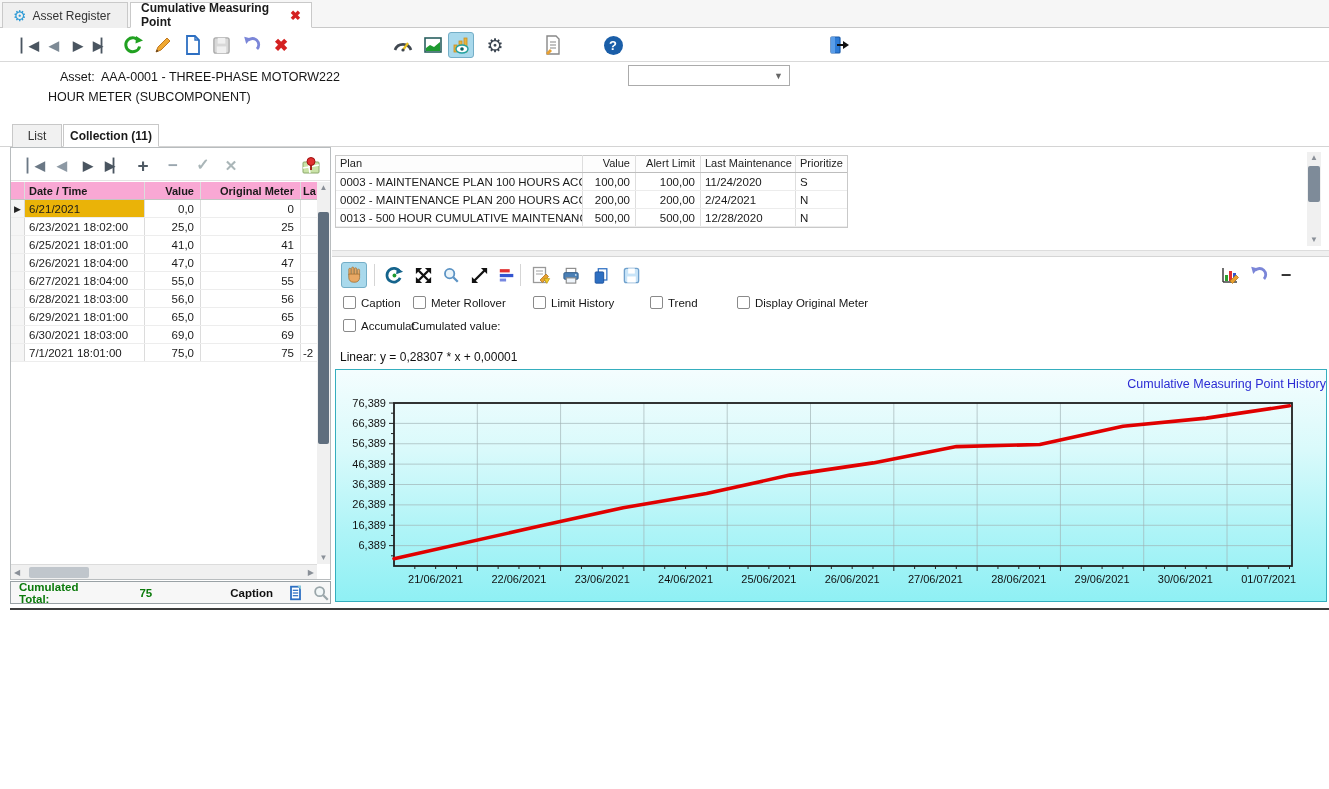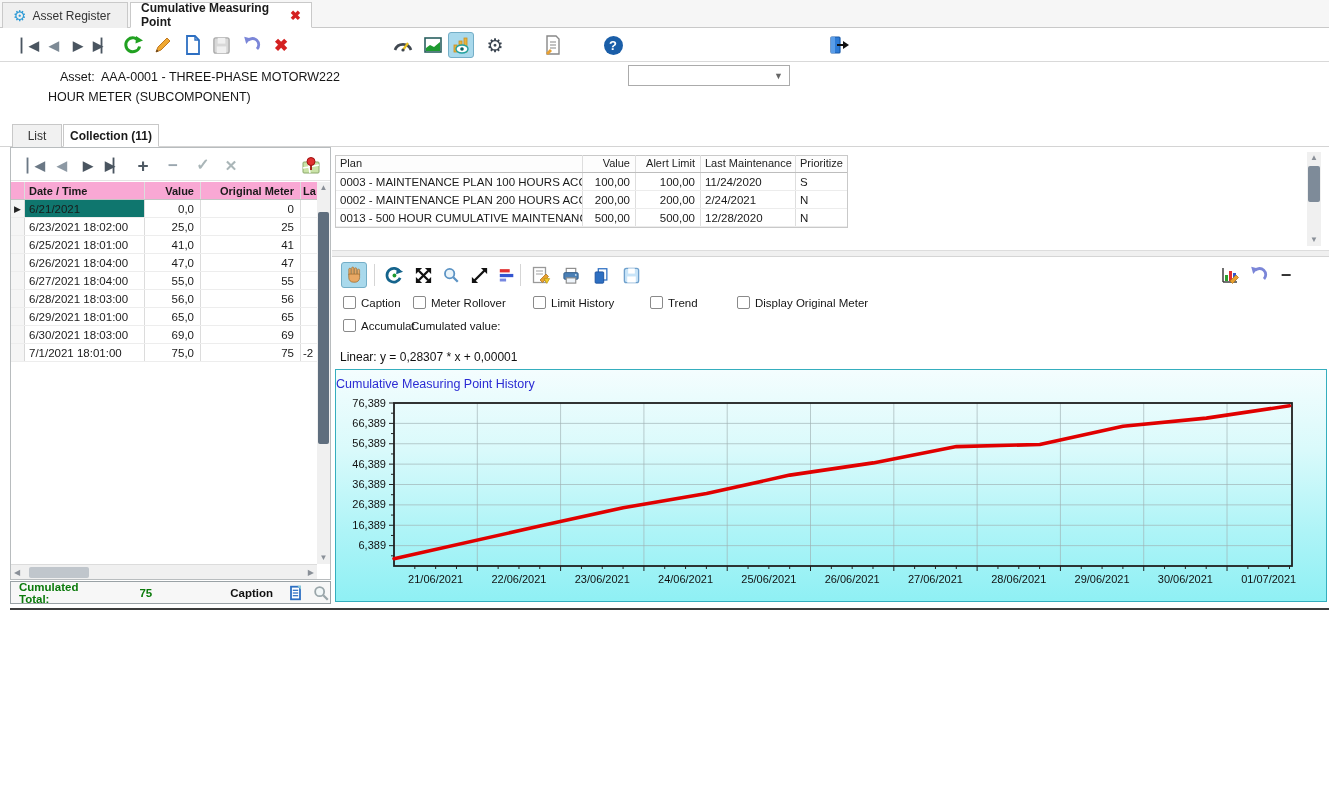--- a/index.html
+++ b/index.html
@@ -43,21 +43,21 @@
   .g-head { position:absolute; left:0; top:34px; width:306px; height:18px; background:#f9a8d4; border-bottom:1px solid #c4c4c4; font-weight:bold; font-size:11px; display:flex; }
   .g-head div, .g-row div { border-right:1px solid #dcdcdc; overflow:hidden; white-space:nowrap; line-height:18px; }
   .c-gut { width:14px; }
   .c-date { width:120px; padding-left:4px; }
   .c-val { width:56px; text-align:right; padding-right:6px; }
   .c-met { width:100px; text-align:right; padding-right:6px; }
   .c-la { width:16px; padding-left:2px; border-right:none !important; }
   .g-body { position:absolute; left:0; top:52px; width:306px; }
   .g-row { display:flex; height:18px; font-size:11.5px; border-bottom:1px solid #ededed; background:#fff; }
   .g-row .c-gut { font-size:9px; color:#222; text-align:center; line-height:18px; background:#f5f5f5; border-right:1px solid #d8d8d8; }
-  .g-row.sel .c-date { background:#0f766e; }
+  .g-row.sel .c-date { background:#eab308; }
   .vsb { position:absolute; background:#f0f0f0; }
   .vsb .sb-arr { position:absolute; left:0; width:100%; text-align:center; color:#8a9098; font-size:8px; line-height:12px; }
   .vsb .thumb { position:absolute; left:1px; right:1px; background:#5f6e7e; border-radius:2px; }
   .hsb { position:absolute; left:0; bottom:0; width:306px; height:15px; background:#f0f0f0; border-top:1px solid #dcdcdc; }
   .hsb .sb-arr { position:absolute; top:0; color:#8a9098; font-size:8px; line-height:15px; }
   .hsb .thumb { position:absolute; top:2px; height:11px; background:#c0c6cc; border-radius:2px; }
 
   
   .statusbar { position:absolute; left:10px; top:581px; width:321px; height:23px; background:#f7f7f7; border:1px solid #9aa2a6; display:flex; align-items:center; font-size:11.5px; }
   .statusbar .lab { color:#0b7a0b; font-weight:bold; margin-left:8px; }
@@ -84,21 +84,21 @@
   .c-tb { position:absolute; top:2px; width:26px; height:26px; display:flex; align-items:center; justify-content:center; }
   .sep { position:absolute; top:4px; width:1px; height:22px; background:#d5d5d5; }
   .cb { position:absolute; display:flex; align-items:center; gap:5px; font-size:11.5px; color:#161616; }
   .cb .box { width:13px; height:13px; background:#fff; border:1px solid #8a8a8a; border-radius:2px; }
   .lbl { position:absolute; font-size:11.5px; color:#161616; }
   .linear { position:absolute; left:340px; top:350px; font-size:12px; color:#111; }
 
   
   .chart-panel { position:absolute; left:335px; top:369px; width:992px; height:233px; border:1px solid #35aebe;
     background:linear-gradient(180deg,#f4fdfe 0%,#d9fafb 35%,#aef4f7 70%,#8ff0f4 100%); }
-  .chart-title { position:absolute; left:0; top:7px; width:100%; text-align:left; font-size:12.5px; color:#2b2bd4; }
+  .chart-title { position:absolute; left:0; top:7px; width:100%; text-align:right; font-size:12.5px; color:#2b2bd4; }
   .chart-svg { position:absolute; left:0; top:0; width:992px; height:231px; }
   .chart-svg .grid { stroke:#9fb0b2; stroke-width:1; opacity:0.65; }
   .chart-svg .frame { fill:none; stroke:#202020; stroke-width:1.8; }
   .chart-svg .series { fill:none; stroke:#e00000; stroke-width:3.6; stroke-linejoin:round; stroke-linecap:round; }
   .chart-svg .tick { stroke:#202020; stroke-width:1; }
   .chart-svg .ytick { font:11px "Liberation Sans",sans-serif; fill:#111; text-anchor:end; }
   .chart-svg .xtick { font:11px "Liberation Sans",sans-serif; fill:#111; text-anchor:middle; }
 
   .bottom-line { position:absolute; left:10px; top:608px; width:1319px; height:2px; background:#3c3c3c; }
   svg.ic { display:block; }

